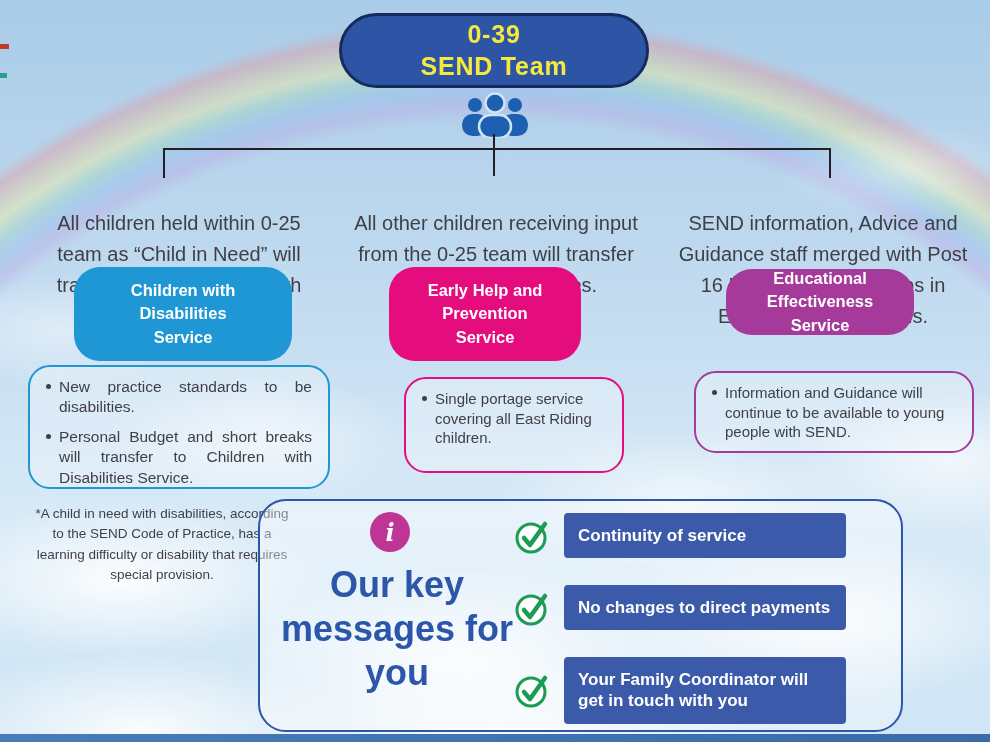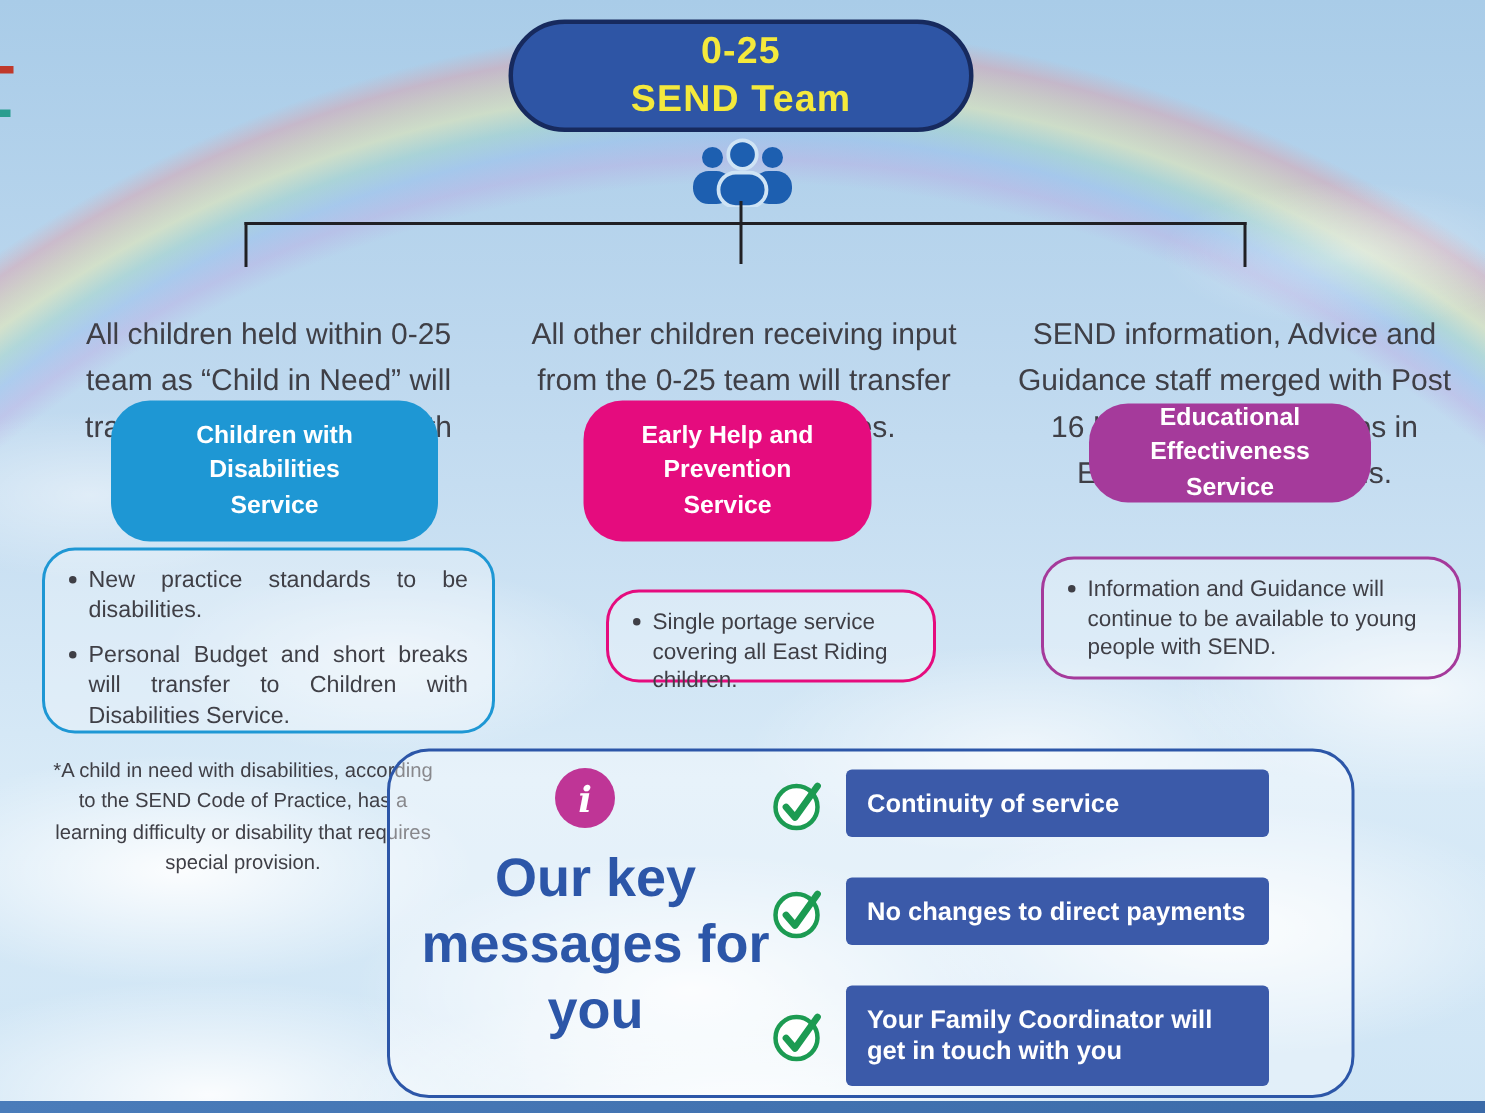--- a/index.html
+++ b/index.html
@@ -69,21 +69,21 @@
   .s2 { left:389px; top:267px; width:192px; height:94px; background:var(--pink-service); }
   .s3 { left:726px; top:269px; width:188px; height:66px; background:var(--purple-service); }
 
   .bullets {
     position:absolute; border-radius:22px; background:rgba(255,255,255,.28);
     padding:10px 16px; font-size:15px; color:var(--body-text); line-height:1.3;
     box-sizing:border-box; display:flex; flex-direction:column; gap:10px;
   }
   .b1 { left:28px;  top:365px; width:302px; height:124px; border:2px solid var(--blue-service); font-size:15.5px; }
   .b1 .btext { text-align:justify; }
-  .b2 { left:404px; top:377px; width:220px; height:62px; border:2px solid var(--pink-service);margin-top:16px; }
+  .b2 { left:404px; top:377px; width:220px; height:96px; border:2px solid var(--pink-service); }
   .b3 { left:694px; top:371px; width:280px; height:82px; border:2px solid var(--purple-service); }
   .bullet { display:flex; gap:8px; }
   .dot { flex:0 0 auto; width:5px; height:5px; border-radius:50%; background:currentColor; margin-top:7px; }
 
   .footnote {
     position:absolute; left:33px; top:504px; width:258px; text-align:center;
     font-size:13.5px; line-height:1.5; color:var(--body-text);
   }
 
   .km {
@@ -117,21 +117,21 @@
   }
 </style>
 </head>
 <body>
 
 <div class="stage">
 
   <div class="edge-mark red"></div>
   <div class="edge-mark teal"></div>
 
-  <div class="title-pill">0-25
+  <div class="title-pill">0-39
 SEND Team</div>
 
   <svg class="team-icon" width="74" height="46" viewBox="0 0 74 46" aria-hidden="true">
     <circle class="person" cx="17" cy="13" r="7"></circle>
     <rect class="person" x="4" y="22" width="26" height="22" rx="10.5"></rect>
     <circle class="person" cx="57" cy="13" r="7"></circle>
     <rect class="person" x="44" y="22" width="26" height="22" rx="10.5"></rect>
     <circle class="front" cx="37" cy="11" r="9.5"></circle>
     <rect class="front" x="21" y="23" width="32" height="23" rx="11.5"></rect>
   </svg>

